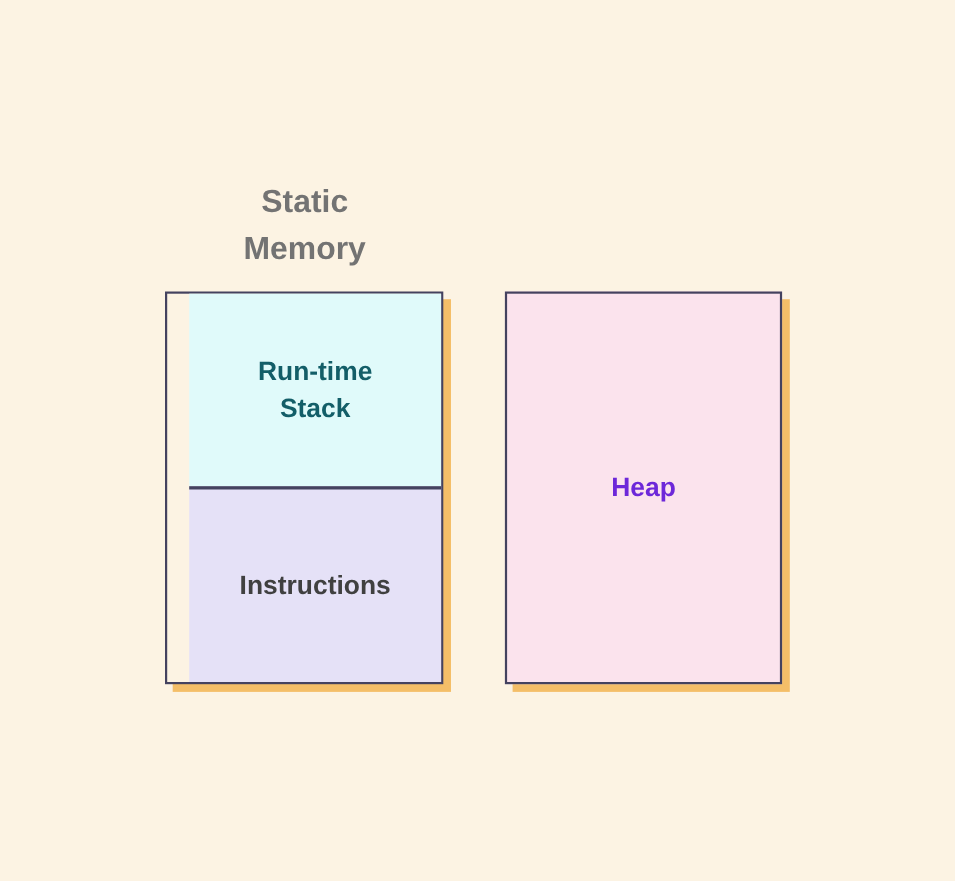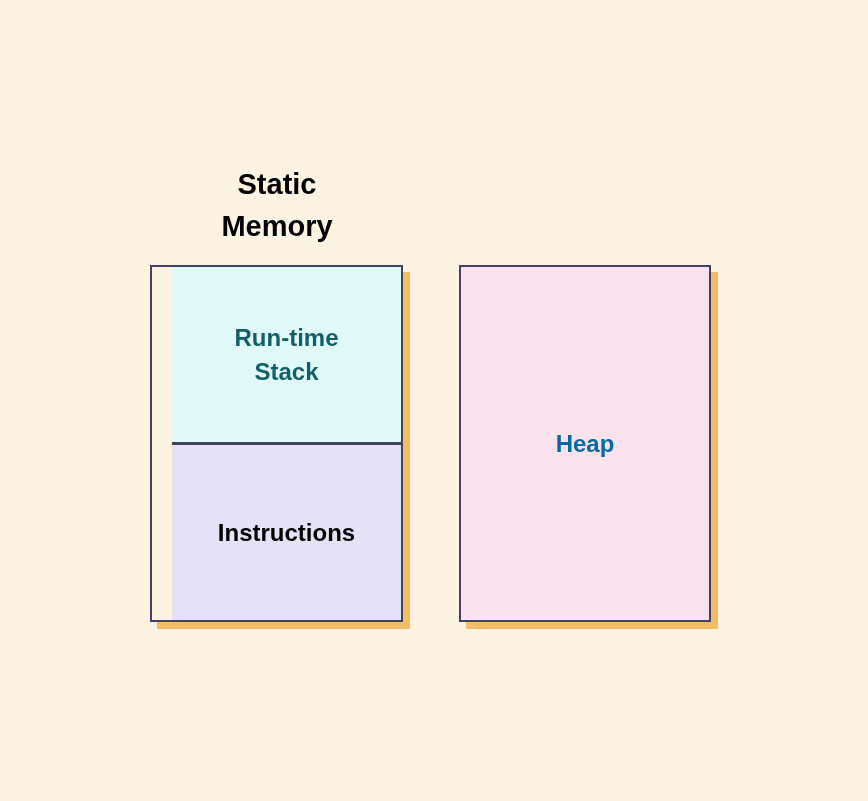--- a/index.html
+++ b/index.html
@@ -19,21 +19,21 @@
     inset: 0;
   }
   .col-title {
     position: absolute;
     top: 163px;
     width: 170px;
     text-align: center;
     font-size: 29px;
     font-weight: 700;
     line-height: 42px;
-    color: #000000;
+    color: #737373;
   }
   .col-title.left  { left: 192px; }
   .col-title.right { left: 500px; }
   .box {
     position: absolute;
     top: 265px;
     height: 357px;
     border: 2px solid #44425F;
     box-sizing: border-box;
     box-shadow: 7px 7px 0 0 #F4BE68;
@@ -66,25 +66,25 @@
   .section-label {
     font-size: 24px;
     font-weight: 700;
     line-height: 34px;
   }
   .sec-stack        { background: #E0FAFA; }
   .sec-stack .section-label  { color: #135E68; }
   .sec-staticdata   { background: #E4F9EB; }
   .sec-staticdata .section-label { color: #07695B; }
   .sec-instructions { background: #E5E1F7; }
-  .sec-instructions .section-label { color: #000000; }
+  .sec-instructions .section-label { color: #404040; }
   .heap-label {
     font-size: 24px;
     font-weight: 700;
-    color: #0369a1;
+    color: #6d28d9;
     text-align: center;
   }
 </style>
 </head>
 <body>
 
 <div class="canvas">
 
   <div class="col-title left">Static Memory</div>
 

